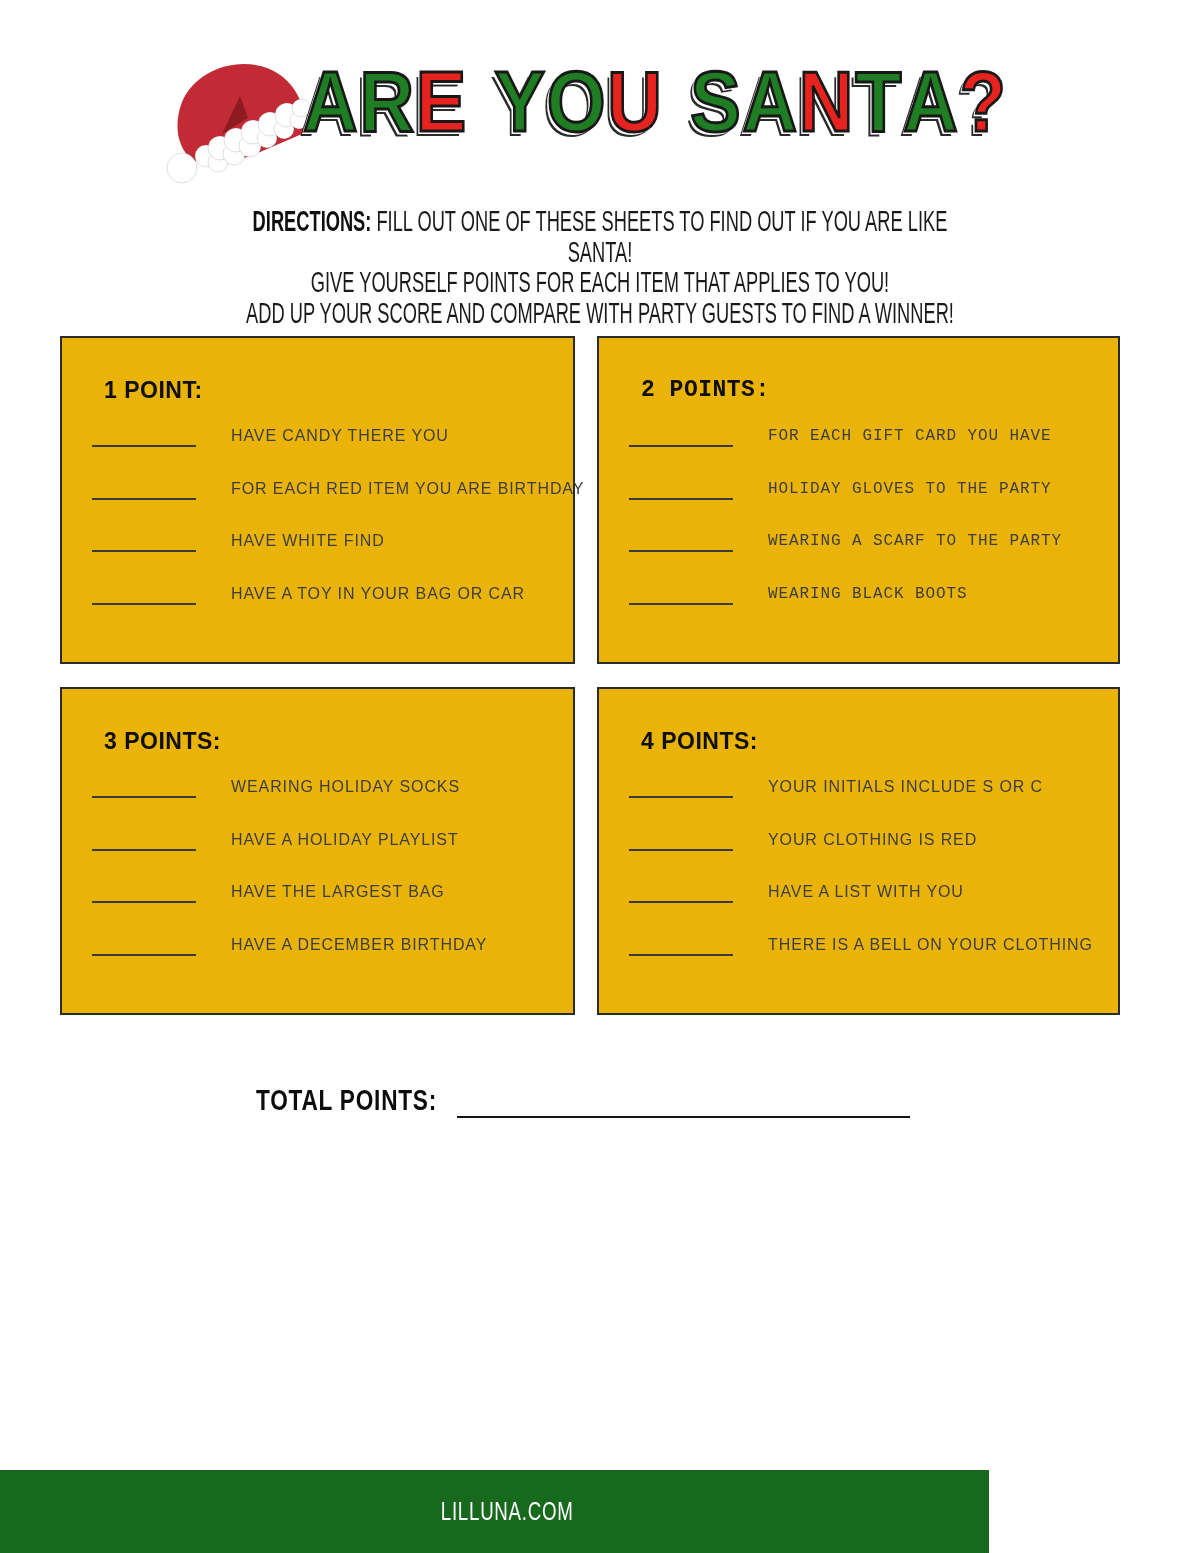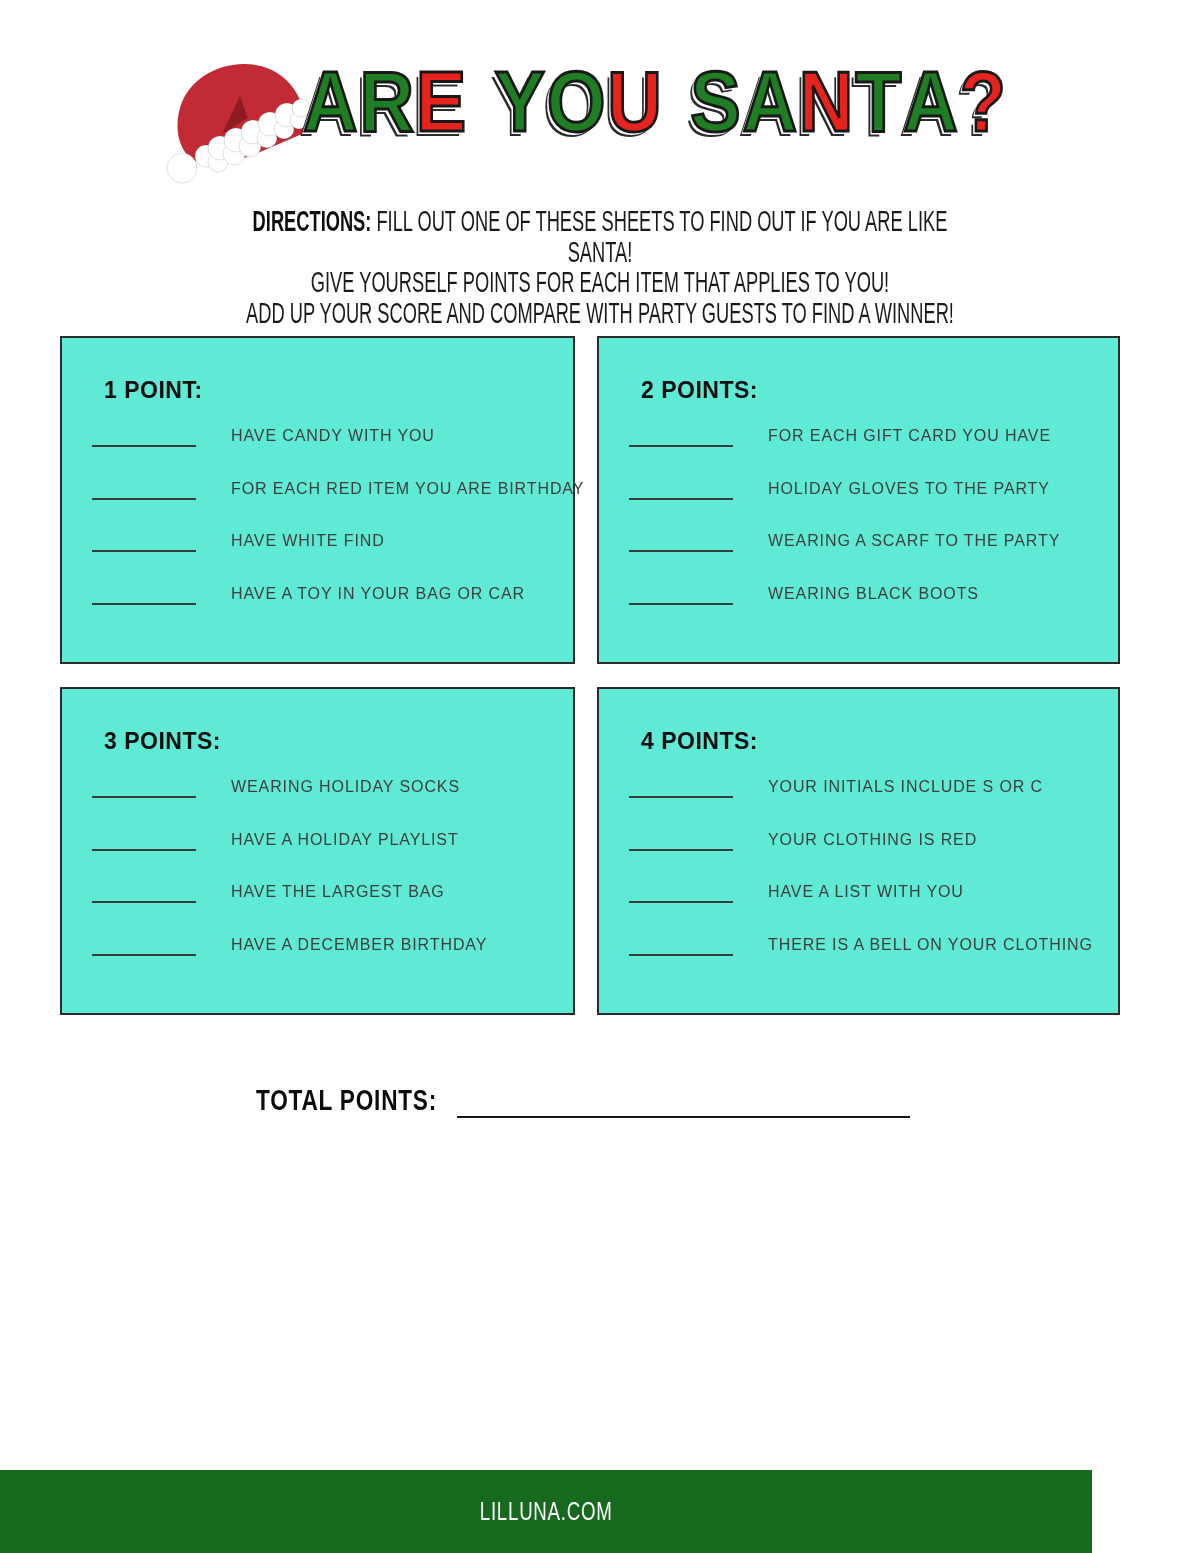--- a/index.html
+++ b/index.html
@@ -28,23 +28,23 @@
 
   
   .directions{
     position:absolute;left:0;top:206px;width:1200px;text-align:center;
     font-size:29px;line-height:30.5px;color:#1a1a1a;
     transform:scaleX(0.63);transform-origin:600px 0;
   }
   .directions b{font-weight:700;color:#0e0e0e;}
 
   
-  .box{position:absolute;border:2px solid #2b2b2b;background:#5eead4;box-sizing:border-box;}
+  .box{position:absolute;border:2px solid #2b2b2b;background:#eab308;box-sizing:border-box;}
   #box1{left:60px;top:336px;width:515px;height:328px;}
-  #box2{left:597px;top:336px;width:523px;height:328px;}
+  #box2{left:597px;top:336px;width:523px;height:328px;font-family:Liberation Mono, monospace;}
   #box3{left:60px;top:687px;width:515px;height:328px;}
   #box4{left:597px;top:687px;width:523px;height:328px;text-decoration:underline;}
   .box-title{
     position:absolute;left:42px;top:39px;
     font-size:23px;font-weight:700;letter-spacing:0.5px;color:#0f0f0f;
   }
   .rows{position:absolute;left:0;top:85px;right:0;}
   .row{position:relative;height:52.5px;}
   .blank{
     position:absolute;left:30px;top:22px;width:104px;height:0;
@@ -61,23 +61,23 @@
     font-size:29px;font-weight:700;letter-spacing:1px;color:#0c0c0c;
     transform:scaleX(0.78);transform-origin:left top;white-space:nowrap;
   }
   .total-line{
     position:absolute;left:457px;top:1116px;width:453px;height:0;
     border-bottom:2.5px solid #141414;
   }
 
   
   .footer{
-    position:absolute;left:0;top:1470px;width:1092px;height:83px;
+    position:absolute;left:0;top:1470px;width:964px;height:83px;
     background:var(--footer-bg,#17691d);
-    display:flex;align-items:center;justify-content:center;
+    display:flex;align-items:center;justify-content:center;padding-left:25px;
   }
   .footer-text{
     color:#ffffff;font-size:26px;letter-spacing:1px;
     transform:scaleX(0.72);white-space:nowrap;
   }
 </style>
 </head>
 <body>
 
 <div class="page">
@@ -119,21 +119,21 @@
     <div><b>DIRECTIONS:</b> <span>FILL OUT ONE OF THESE SHEETS TO FIND OUT IF YOU ARE LIKE SANTA!</span></div>
     <div>GIVE YOURSELF POINTS FOR EACH ITEM THAT APPLIES TO YOU!</div>
     <div>ADD UP YOUR SCORE AND COMPARE WITH PARTY GUESTS TO FIND A WINNER!</div>
   </div>
 
   <div class="box" id="box1">
     <div class="box-title">1 POINT:</div>
     <div class="rows">
       <div class="row">
         <span class="blank"></span>
-        <span class="item-label">HAVE CANDY WITH YOU</span>
+        <span class="item-label">HAVE CANDY THERE YOU</span>
       </div>
       <div class="row">
         <span class="blank"></span>
         <span class="item-label">FOR EACH RED ITEM YOU ARE BIRTHDAY</span>
       </div>
       <div class="row">
         <span class="blank"></span>
         <span class="item-label">HAVE WHITE FIND</span>
       </div>
       <div class="row">

